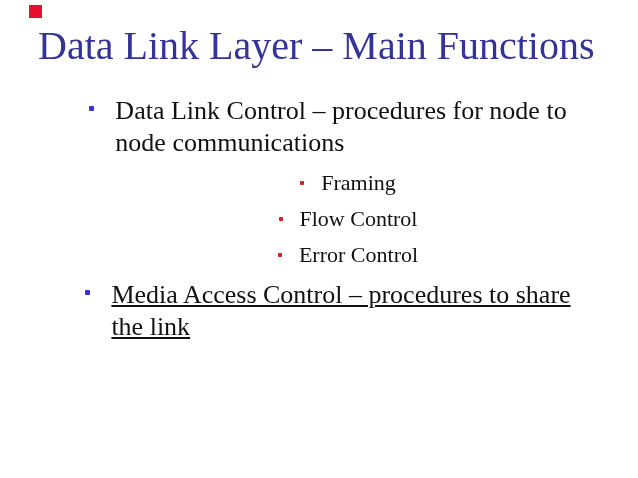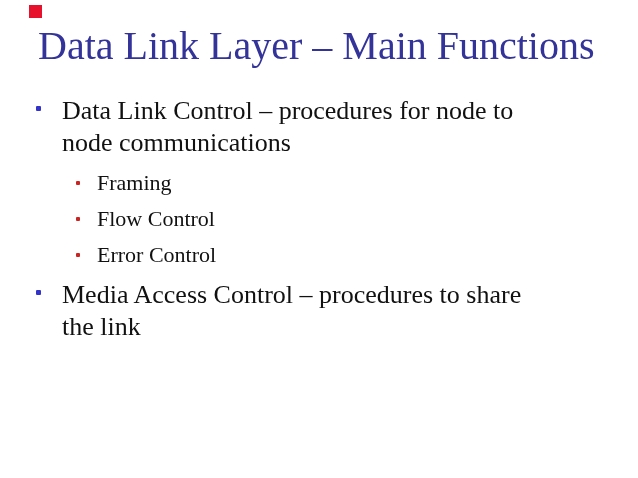--- a/index.html
+++ b/index.html
@@ -48,20 +48,21 @@
   .content {
     position: absolute;
     left: 30px;
     top: 95px;
     width: 590px;
     color: var(--c-body, #111111);
   }
   .item {
     display: flex;
     align-items: flex-start;
+    justify-content: center;
   }
   .item .text {
     white-space: pre-line;
   }
   .item.l1 {
     font-size: 26px;
     line-height: 32px;
   }
   .item.l1 .dot {
     flex: 0 0 auto;
@@ -77,21 +78,21 @@
   }
   .item.l2 .dot {
     flex: 0 0 auto;
     width: 4px;
     height: 4px;
     border-radius: 1px;
     background: var(--c-bullet_l2, #cc2222);
     margin: 16px 17px 0 46px;
   }
   .item.b1 { margin-bottom: 6px; }
-  .item.b2 { margin-top: 6px; }
+  .item.b2 { margin-top: 6px; text-decoration: underline; }
 </style>
 </head>
 <body>
 
 <div class="slide">
 
   <span class="corner-red"></span>
 
   <h1 class="title" style="margin:0; font-weight:normal;">Data Link Layer – Main Functions</h1>
 

